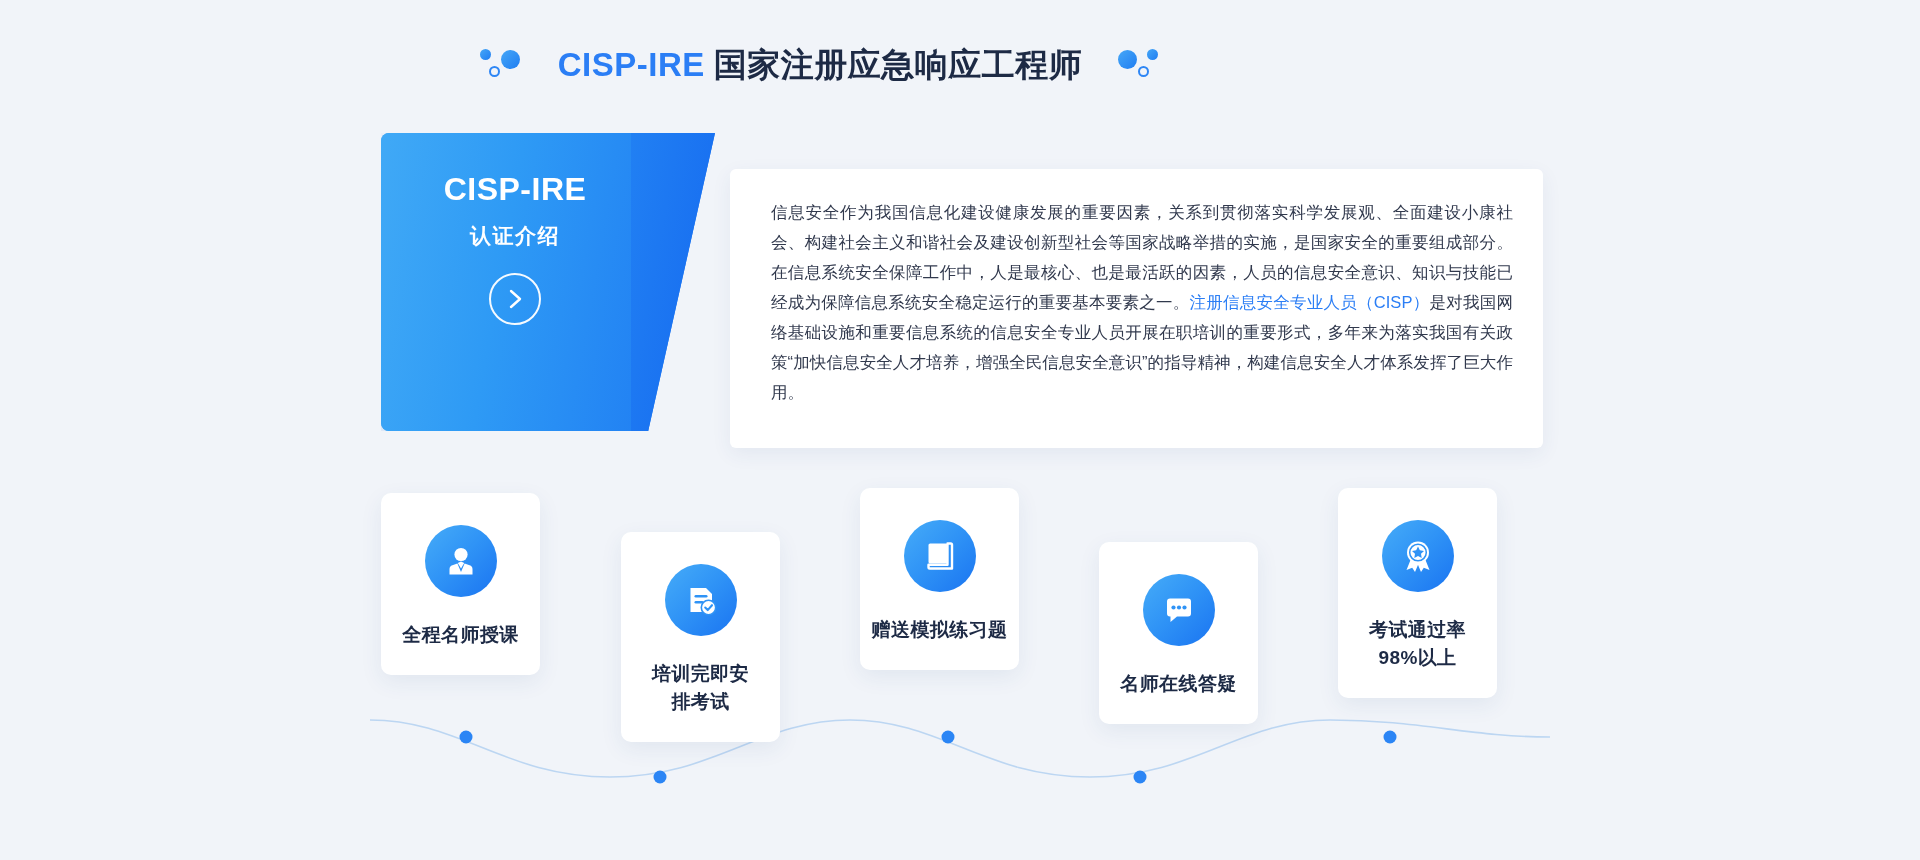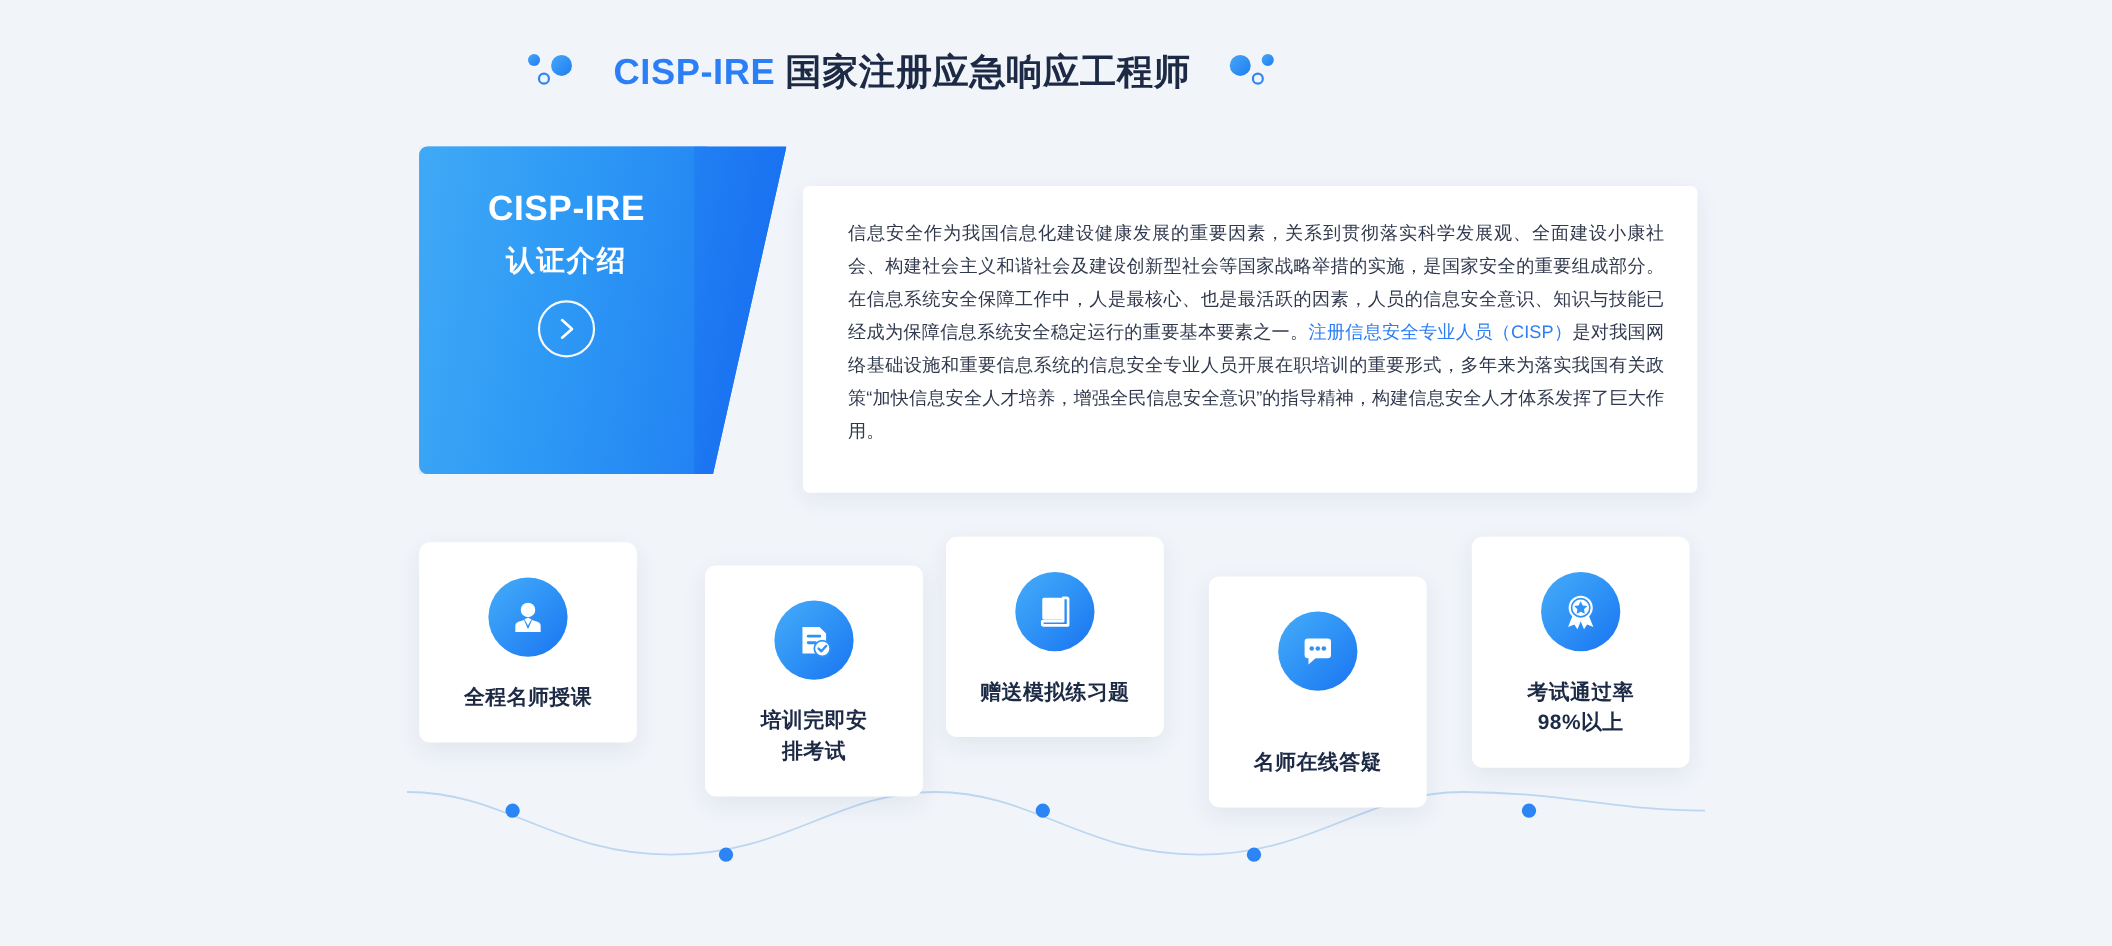--- a/index.html
+++ b/index.html
@@ -158,21 +158,21 @@
     justify-content: flex-start;
     padding-top: 32px;
   }
   .bc-line1 {
     font-size: 32px;
     font-weight: bold;
     letter-spacing: 0.5px;
     line-height: 48px;
   }
   .bc-line2 {
-    font-size: 26px;
+    font-size: 21px;
     font-weight: bold;
     letter-spacing: 1.5px;
     line-height: 46px;
   }
   .bc-arrow {
     margin-top: 14px;
     width: 52px;
     height: 52px;
     border: 2.5px solid rgba(255,255,255,0.95);
     border-radius: 50%;
@@ -186,21 +186,21 @@
   .features {
     position: absolute;
     top: 0;
     left: 0;
     width: 1920px;
     height: 860px;
   }
 
   .fcard {
     position: absolute;
-    width: 198px;
+    width: 159px;
     background: #ffffff;
     border-radius: 10px;
     box-shadow: 0 7px 22px rgba(41, 74, 130, 0.08);
     display: flex;
     flex-direction: column;
     align-items: center;
     padding-top: 32px;
     padding-bottom: 26px;
   }
 
@@ -221,23 +221,23 @@
     font-weight: bold;
     color: #1d2a45;
     line-height: 28px;
     text-align: center;
     letter-spacing: 0.4px;
     white-space: pre-line;
   }
 
   
   .fcard-0 { left: 381px;  top: 493px; }
-  .fcard-1 { left: 621px;  top: 514px; margin-left: 20px; }
+  .fcard-1 { left: 621px;  top: 532px; }
   .fcard-2 { left: 860px;  top: 488px; align-items: center; }
-  .fcard-3 { left: 1099px; top: 524px; gap: 28px; }
+  .fcard-3 { left: 1099px; top: 542px; }
   .fcard-4 { left: 1338px; top: 488px; }
 
   
   .wave {
     position: absolute;
     left: 370px;
     top: 715px;
     width: 1180px;
     height: 90px;
     pointer-events: none;

